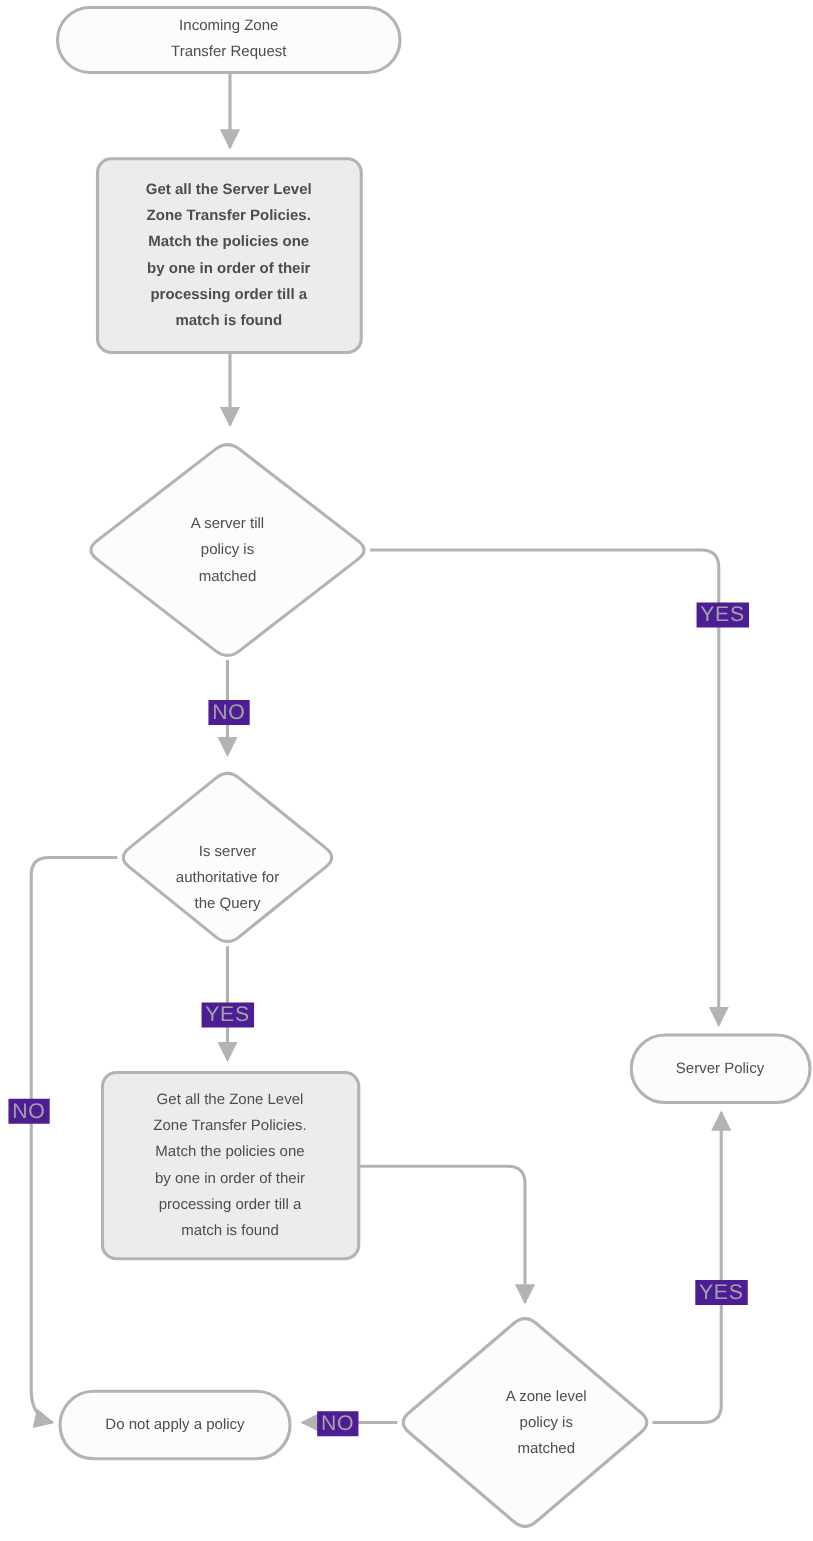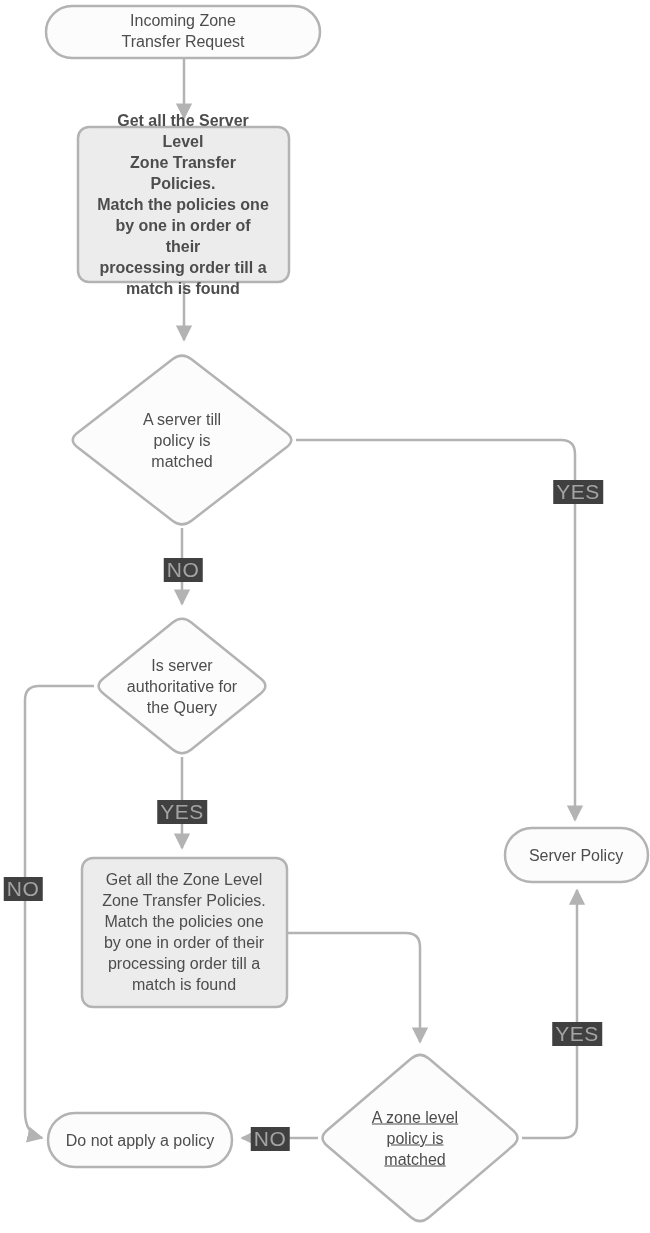--- a/index.html
+++ b/index.html
@@ -13,31 +13,31 @@
   #wires { position:absolute; left:0; top:0; width:650px; height:1233px; }
   .connector { fill:none; stroke:#b3b3b3; stroke-width:2.5; }
   .shape { stroke:#b3b3b3; stroke-width:2.5; }
   .fill-white { fill:#fcfcfc; }
   .fill-gray  { fill:#ececec; }
   .node-label {
     position:absolute;
     transform:translate(-50%,-50%);
     text-align:center;
     color:#4d4d4d;
-    font-size:16px;
+    font-size:12px;
     line-height:21px;
     white-space:pre-line;
     pointer-events:none;
   }
   .edge-label {
     position:absolute;
     transform:translate(-50%,-50%);
-    background:#404040;
+    background:#4c1d95;
     color:#a3a3a3;
-    font-size:21px;
+    font-size:17px;
     font-weight:300;
     letter-spacing:0.5px;
     padding:0 3px;
     pointer-events:none;
   }
 </style>
 </head>
 <body>
 
 <div id="canvas">
@@ -73,30 +73,30 @@
 Transfer Request</div>
   <div class="node-label" style="left:183px; top:204px; width:174px;font-weight:bold;">Get all the Server Level
 Zone Transfer Policies.
 Match the policies one
 by one in order of their
 processing order till a
 match is found</div>
   <div class="node-label" style="left:182px; top:440px; width:170px;">A server till
 policy is
 matched</div>
-  <div class="node-label" style="left:182px; top:686px; width:170px;">Is server
+  <div class="node-label" style="left:182px; top:702px; width:170px;">Is server
 authoritative for
 the Query</div>
   <div class="node-label" style="left:184px; top:932px; width:218px;">Get all the Zone Level
 Zone Transfer Policies.
 Match the policies one
 by one in order of their
 processing order till a
 match is found</div>
-  <div class="node-label" style="left:415px; top:1138px; width:170px;text-decoration:underline;">A zone level
+  <div class="node-label" style="left:437px; top:1138px; width:170px;">A zone level
 policy is
 matched</div>
   <div class="node-label" style="left:576px; top:855px; width:135px;">Server Policy</div>
   <div class="node-label" style="left:140px; top:1140px; width:190px;">Do not apply a policy</div>
 
   <span class="edge-label" style="left:578px; top:492px;">YES</span>
   <span class="edge-label" style="left:183px; top:570px;">NO</span>
   <span class="edge-label" style="left:182px; top:812px;">YES</span>
   <span class="edge-label" style="left:23px; top:889px;">NO</span>
   <span class="edge-label" style="left:577px; top:1034px;">YES</span>

